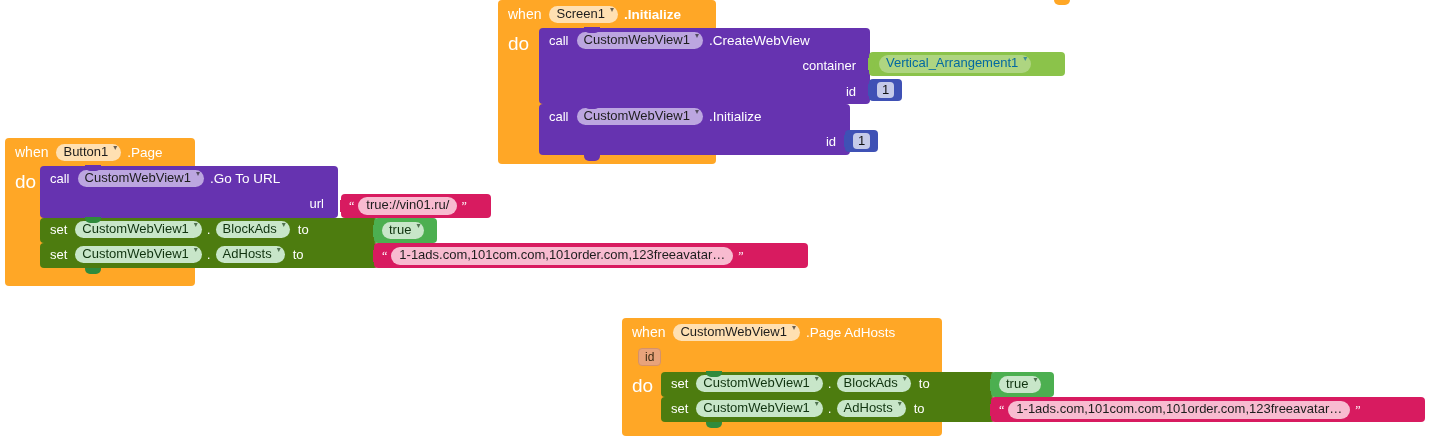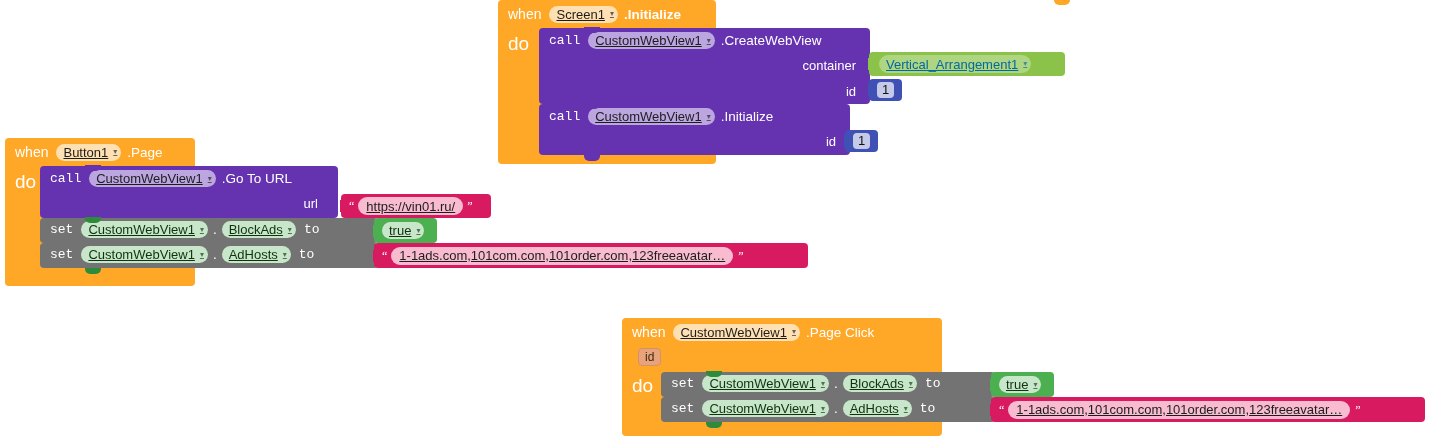--- a/index.html
+++ b/index.html
@@ -39,37 +39,36 @@
     position:absolute;
     font-size:12px;color:#3b2a12;
     background:#e8a37b;
     border-radius:4px;
     padding:1px 6px;
     border:1px solid #d59169;
   }
 
   
   .purple{background:#6633B0;border-radius:4px;color:#fff;}
-  .green {background:#737373;border-radius:4px;color:#fff;}
-
-  .kw{font-size:13px;color:#ffffff;font-family:Liberation Mono, monospace;}
+  .green {background:#4d7c0f;border-radius:4px;color:#fff;}
+
+  .kw{font-size:13px;color:#ffffff;}
   .meth{font-size:13.5px;color:#ffffff;white-space:nowrap;}
   .dot{font-size:13.5px;color:#ffffff;}
   .param{font-size:13px;color:#ffffff;}
 
   
   .pill{
-    display:inline-flex;align-items:center;
+    display:inline-flex;
     height:17px;
     border-radius:9px;
     padding:0 4px 0 7px;
     font-size:13px;
     white-space:nowrap;
     box-sizing:border-box;
-    text-decoration:underline;
   }
   .pill .caret{
     margin-left:5px;
     font-size:8px;
     line-height:1;
     opacity:.65;
   }
   .pill.cream{background:#FFE0B2;color:#1d1d1d;}
   .pill.lilac{background:#BCA6E0;color:#1d1d1d;}
   .pill.mint {background:#A5D6A7;color:#0369a1;}
@@ -190,29 +189,29 @@
 
   <div class="blk purple" style="left:40px;top:166px;width:298px;height:52px;">
     <div style="position:absolute;left:10px;top:4px;display:flex;align-items:center;">
       <span class="kw">call</span>
       <span class="pill lilac" style="margin-left:8px;">
         <span>CustomWebView1</span>
         <span class="caret">▾</span>
       </span>
       <span class="meth" style="margin-left:6px;">.Go To URL</span>
     </div>
-    <div class="param" style="position:absolute;right:20px;top:30px;">url</div>
+    <div class="param" style="position:absolute;right:14px;top:30px;">url</div>
     <div class="dent dent-p" style="left:45px;top:-1px;"></div>
   </div>
 
   <div class="socket val-text" style="left:341px;top:194px;width:150px;height:24px;padding-left:8px;">
     <span class="sock-notch" style="background:#D81B60;"></span>
     <span class="quote" style="margin-right:4px;">“</span>
     <span class="pill pinkv" style="height:18px;padding:0 8px;font-size:13px;">
-      <span>https://vin01.ru/</span>
+      <span>true://vin01.ru/</span>
     </span>
     <span class="quote" style="margin-left:4px;">”</span>
   </div>
 
   <div class="blk green" style="left:40px;top:218px;width:338px;height:25px;">
     <div style="position:absolute;left:10px;top:3px;display:flex;align-items:center;">
       <span class="kw">set</span>
       <span class="pill mintlight" style="margin-left:8px;">
         <span>CustomWebView1</span>
         <span class="caret">▾</span>
@@ -261,21 +260,21 @@
     <span class="quote" style="margin-left:5px;">”</span>
   </div>
 
   <div class="blk event" style="left:622px;top:318px;width:320px;height:118px;">
     <div class="hdr" style="height:28px;">
       <span>when</span>
       <span class="pill cream" style="margin-left:8px;">
         <span>CustomWebView1</span>
         <span class="caret">▾</span>
       </span>
-      <span class="meth" style="margin-left:6px;">.Page Click</span>
+      <span class="meth" style="margin-left:6px;">.Page AdHosts</span>
     </div>
     <div class="id-lbl" style="left:16px;top:30px;">id</div>
     <div class="do-lbl" style="top:57px;">do</div>
   </div>
 
   <div class="blk green" style="left:661px;top:372px;width:334px;height:25px;">
     <div style="position:absolute;left:10px;top:3px;display:flex;align-items:center;">
       <span class="kw">set</span>
       <span class="pill mintlight" style="margin-left:8px;">
         <span>CustomWebView1</span>

